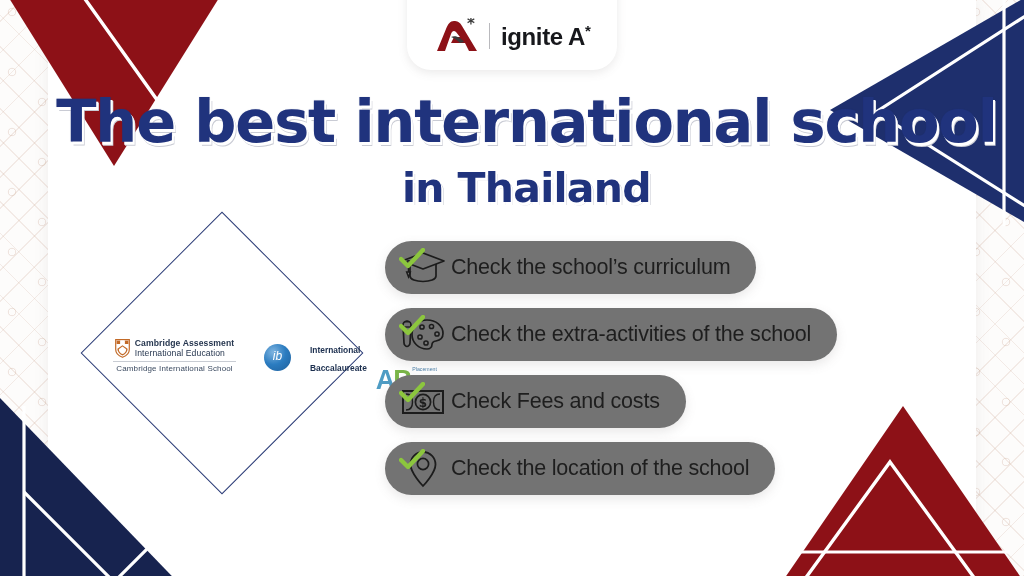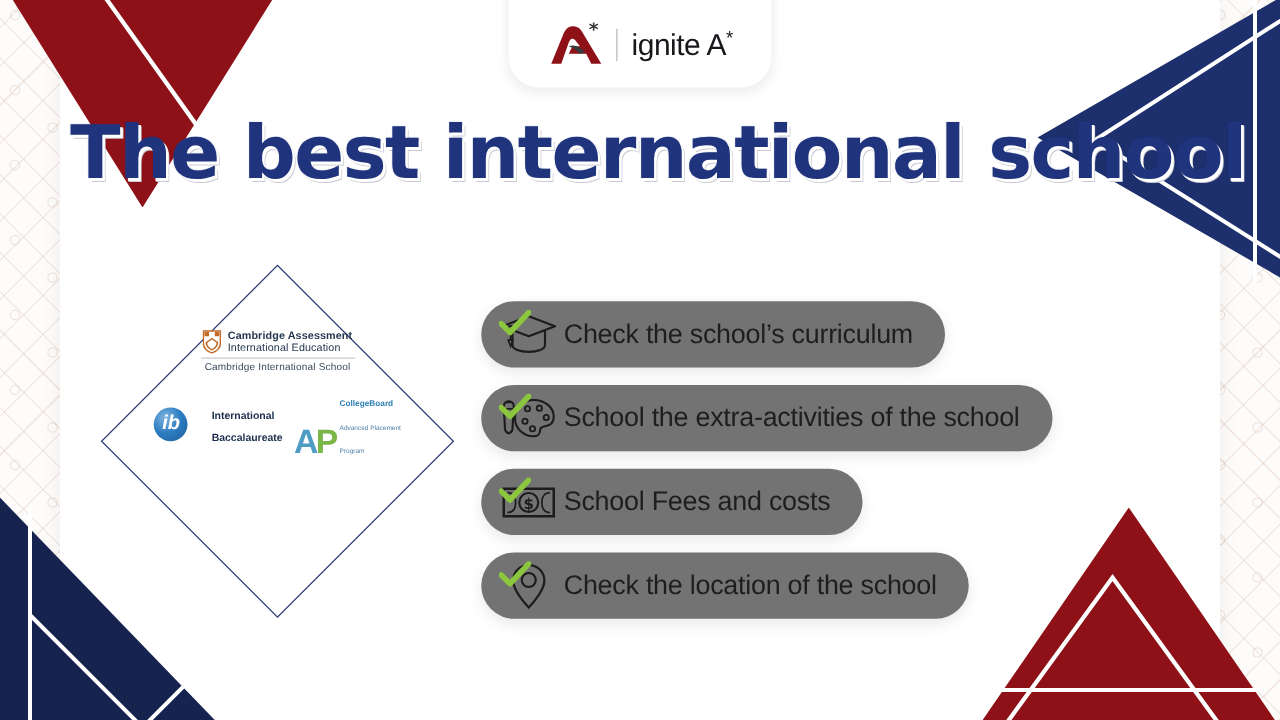--- a/index.html
+++ b/index.html
@@ -68,21 +68,21 @@
     top:-26px; width:210px; height:96px;
     background:#ffffff; border-radius:0 0 24px 24px;
     box-shadow:0 3px 10px rgba(100,95,90,0.13);
     display:flex; align-items:flex-end; justify-content:center;
     padding-bottom:16px;
   }
   .logo-inner { display:flex; align-items:center; gap:11px; }
   .logo-mark { width:44px; height:36px; position:relative; }
   .logo-divider { width:1.5px; height:26px; background:#b9b9bd; }
   .logo-text {
-    font-size:24px; font-weight:400; color:#17181c;
+    font-size:24px; font-weight:700; color:#17181c;
     letter-spacing:-0.4px; white-space:nowrap;
   }
   .logo-text .star { font-size:15px; vertical-align:super; }
 
   
   .title-wrap { position:absolute; left:0; right:0; top:92px; text-align:center;margin-left:29px; }
   .title-main {
     font-family:"DejaVu Sans", sans-serif;
     font-size:59px; font-weight:700; color:#20337d;
     letter-spacing:-1.2px; line-height:1.02;
@@ -103,41 +103,41 @@
 
   
   .diamond {
     position:absolute; left:122px; top:253px;
     width:200px; height:200px;
     border:1.6px solid #2a3b76;
     transform:rotate(45deg);
   }
   .badge-content {
     position:absolute; left:113px; top:258px; width:218px; height:190px;
-    display:flex; flex-direction:column; align-items:center; justify-content:flex-start;
+    display:flex; flex-direction:row; align-items:center; justify-content:flex-start;
     gap:12px; padding-top:6px;
   }
 
   .cam-logo { display:flex; flex-direction:column; align-items:center; }
   .cam-top { display:flex; align-items:center; gap:5px; }
   .cam-shield { width:15px; height:19px; }
   .cam-words { line-height:1.12; }
   .cam-l1 { font-size:8.6px; font-weight:700; color:#26364f; letter-spacing:.1px; }
   .cam-l2 { font-size:8.6px; font-weight:400; color:#26364f; letter-spacing:.1px; }
   .cam-rule { width:123px; height:1px; background:#c8ccd3; margin:2.5px 0 2.5px 0; }
   .cam-l3 { font-size:8px; color:#3b4a60; letter-spacing:.15px; }
 
   .mid-row { display:flex; align-items:center; gap:9px; margin-top:2px; }
   .ib-logo { display:flex; align-items:center; gap:5px; }
   .ib-circle {
     width:27px; height:27px; border-radius:50%;
     background:radial-gradient(circle at 34% 30%, #7fb4e0 0%, #2b7cc0 48%, #1f5f9b 100%);
     display:flex; align-items:center; justify-content:center;
-    color:#fff; font-size:16px; font-weight:700; font-style:italic;
-    line-height:1; padding-bottom:2px;
+    color:#fff; font-size:12px; font-weight:400; font-style:italic;
+    line-height:1; padding-bottom:2px;margin-left:16px;
   }
   .ib-words { line-height:1.1;margin-left:14px; }
   .ib-l1 { font-size:8.4px; font-weight:700; color:#1b2e4e; }
   .ib-l2 { font-size:8.4px; font-weight:700; color:#1b2e4e; }
 
   .ap-logo { display:flex; align-items:flex-end; gap:3px; }
   .ap-mark { font-size:27px; font-weight:700; line-height:1; letter-spacing:-2px; }
   .ap-a { color:#4e9cc4; }
   .ap-p { color:#7ab648; }
   .cb-words { line-height:1.15; }
@@ -222,20 +222,21 @@
           <text x="33" y="11" font-family="DejaVu Sans, sans-serif" font-size="15" font-weight="700" fill="#3a3a3a">*</text>
         </svg>
       </span>
       <span class="logo-divider"></span>
       <span class="logo-text"><span>ignite A</span><span class="star">*</span></span>
     </div>
   </div>
 
   <div class="title-wrap">
     <div class="title-main">The best international school</div>
+    <div class="title-sub">in Thailand</div>
   </div>
 
   <div class="diamond"></div>
   <div class="badge-content">
 
     <div class="cam-logo">
       <div class="cam-top">
         <svg class="cam-shield" viewBox="0 0 15 19">
           <path d="M0.7 0.7 H14.3 V10.5 C14.3 14.5 10.5 17.2 7.5 18.3 C4.5 17.2 0.7 14.5 0.7 10.5 Z" fill="#ffffff" stroke="#c26a28" stroke-width="1.2"></path>
           <rect x="1.6" y="1.6" width="3.6" height="3.4" fill="#c26a28"></rect>
@@ -302,37 +303,37 @@
           <circle cx="21" cy="22" r="2.1" fill="none" stroke="#1c1c1c" stroke-width="1.5"></circle>
           <circle cx="27" cy="28" r="2.1" fill="none" stroke="#1c1c1c" stroke-width="1.5"></circle>
           <path d="M8 6 C10.5 6 12 8 12 10 L11 28 C11 30 9 31.5 8 31.5 C7 31.5 5 30 5 28 L4 10 C4 8 5.5 6 8 6 Z" fill="none" stroke="#1c1c1c" stroke-width="1.7"></path>
           <path d="M4.3 12 H11.7" stroke="#1c1c1c" stroke-width="1.4"></path>
           <path d="M5 7.5 C6 5 10 5 11 7.5" fill="#1c1c1c"></path>
         </svg>
         <svg class="tick" width="26" height="22" viewBox="0 0 26 22">
           <path d="M2 11 L9 18 L24 2" fill="none" stroke="#8cc63e" stroke-width="4.4" stroke-linecap="round" stroke-linejoin="round"></path>
         </svg>
       </span>
-      <span class="check-label">School the extra-activities of the school</span>
+      <span class="check-label">Check the extra-activities of the school</span>
     </div>
 
     <div class="check-card">
       <span class="icon-slot">
         <svg width="48" height="40" viewBox="0 0 48 40">
           <rect x="4" y="9" width="40" height="22" fill="none" stroke="#1c1c1c" stroke-width="2"></rect>
           <path d="M7 12 C11.5 12 13.5 14.5 13.5 20 C13.5 25.5 11.5 28 7 28" fill="none" stroke="#1c1c1c" stroke-width="1.4"></path>
           <path d="M41 12 C36.5 12 34.5 14.5 34.5 20 C34.5 25.5 36.5 28 41 28" fill="none" stroke="#1c1c1c" stroke-width="1.4"></path>
           <circle cx="24" cy="20" r="7.6" fill="none" stroke="#1c1c1c" stroke-width="1.7"></circle>
           <text x="24" y="25" text-anchor="middle" font-family="DejaVu Sans, sans-serif" font-size="12" font-weight="700" fill="#1c1c1c">$</text>
         </svg>
         <svg class="tick" width="26" height="22" viewBox="0 0 26 22">
           <path d="M2 11 L9 18 L24 2" fill="none" stroke="#8cc63e" stroke-width="4.4" stroke-linecap="round" stroke-linejoin="round"></path>
         </svg>
       </span>
-      <span class="check-label">School Fees and costs</span>
+      <span class="check-label">Check Fees and costs</span>
     </div>
 
     <div class="check-card">
       <span class="icon-slot">
         <svg width="48" height="40" viewBox="0 0 48 40">
           <path d="M24 3 C17 3 11.5 8.5 11.5 15.5 C11.5 24 24 37 24 37 C24 37 36.5 24 36.5 15.5 C36.5 8.5 31 3 24 3 Z" fill="none" stroke="#1c1c1c" stroke-width="1.8"></path>
           <circle cx="24" cy="15" r="5.6" fill="none" stroke="#1c1c1c" stroke-width="1.7"></circle>
         </svg>
         <svg class="tick" width="26" height="22" viewBox="0 0 26 22">
           <path d="M2 11 L9 18 L24 2" fill="none" stroke="#8cc63e" stroke-width="4.4" stroke-linecap="round" stroke-linejoin="round"></path>

